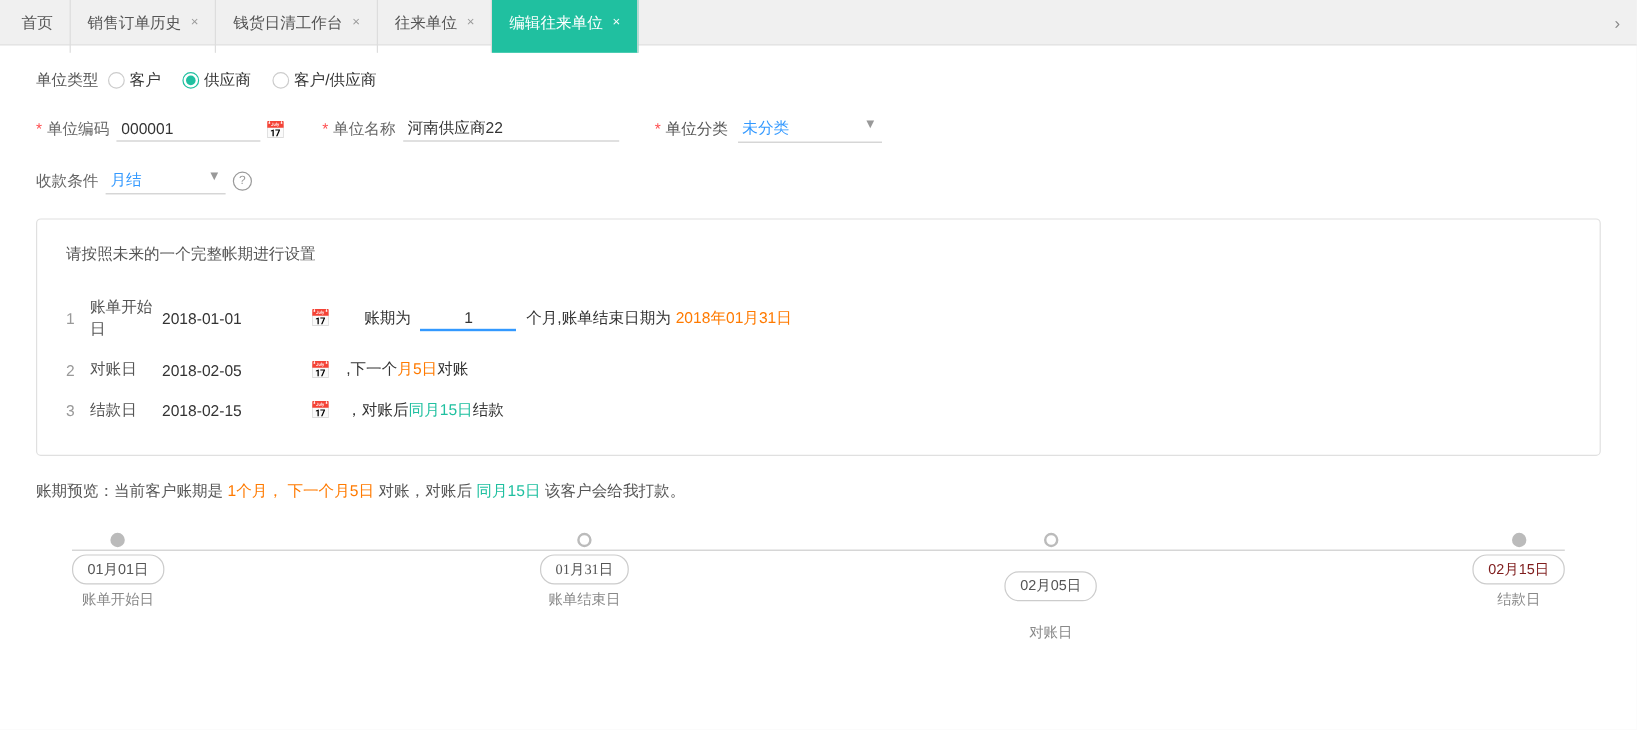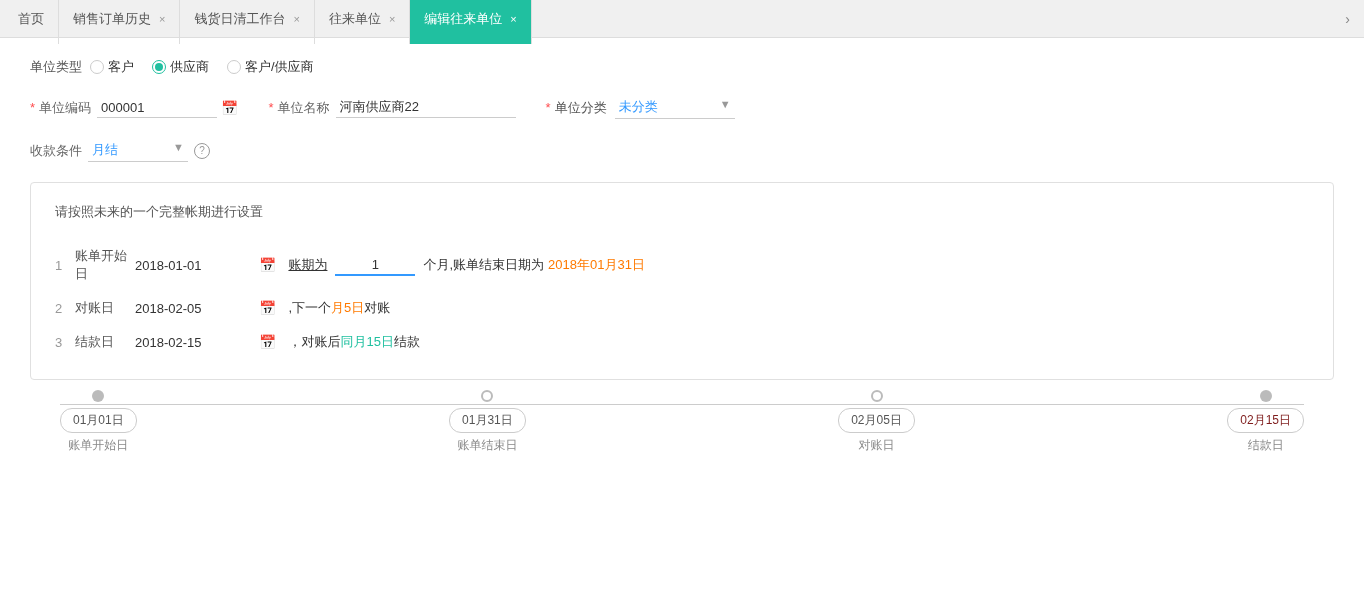--- a/index.html
+++ b/index.html
@@ -170,21 +170,21 @@
   </div>
 
   <div class="period-box">
     <div class="period-title">请按照未来的一个完整帐期进行设置</div>
 
     <div class="period-row">
       <span class="period-num">1</span>
       <span class="period-row-label">账单开始日</span>
       <span class="period-date">2018-01-01</span>
       <span class="icon-calendar">📅</span>
-      <span style="margin-left:12px;text-decoration:underline;">账期为</span>
+      <span style="margin-left:27px;">账期为</span>
       <input class="period-months-input" type="text" style="margin: 0px 8px;" value="1">
       <span>个月,账单结束日期为</span>
       <span class="highlight-orange" style="margin-left:4px;">2018年01月31日</span>
     </div>
 
     <div class="period-row">
       <span class="period-num">2</span>
       <span class="period-row-label">对账日</span>
       <span class="period-date">2018-02-05</span>
       <span class="icon-calendar">📅</span>
@@ -198,42 +198,50 @@
       <span class="period-row-label">结款日</span>
       <span class="period-date">2018-02-15</span>
       <span class="icon-calendar">📅</span>
       <span style="margin-left:12px;">，对账后</span>
       <span class="highlight-teal">同月15日</span>
       <span>结款</span>
     </div>
 
   </div>
 
+  <div class="preview-text">
+    <span>账期预览：当前客户账期是</span>
+    <span class="highlight-orange">1个月，</span>
+    <span class="highlight-orange">下一个月5日</span>
+    <span>对账，对账后</span>
+    <span class="highlight-teal">同月15日</span>
+    <span>该客户会给我打款。</span>
+  </div>
 
   <div style="position:relative; padding: 10px 30px 30px 30px;">
     <div style="position:absolute; top: 24px; left: 30px; right: 30px; height: 1px; background: #ccc; z-index:0;"></div>
     <div style="display:flex; justify-content: space-between; align-items: flex-start; position:relative; z-index:1;">
 
       <div style="display:flex;flex-direction:column;align-items:center;">
         <div style="width:12px;height:12px;border-radius:50%;background:#bbb;margin-bottom:6px;"></div>
         <div style="border:1px solid #ccc;border-radius:12px;padding:3px 12px;font-size:12px;color:#555;background:#fff;margin-bottom:4px;">
           <span>01月01日</span>
         </div>
         <span style="font-size:12px;color:#888;">账单开始日</span>
       </div>
 
       <div style="display:flex;flex-direction:column;align-items:center;">
         <div style="width:12px;height:12px;border-radius:50%;background:#fff;border:2px solid #bbb;margin-bottom:6px;"></div>
-        <div style="border:1px solid #ccc;border-radius:12px;padding:3px 12px;font-size:12px;color:#555;background:#fff;margin-bottom:4px;">
+        <div style="border:1px solid #ccc;border-radius:12px;padding:3px 12px;font-size:12px;color:#555;background:#fff;margin-bottom:4px;font-family:Liberation Serif, serif;">
           <span>01月31日</span>
         </div>
         <span style="font-size:12px;color:#888;">账单结束日</span>
       </div>
 
-      <div style="display:flex;flex-direction:column;align-items:center;">
+      <div style="display:flex;flex-direction:column;align-items:center;gap:14px;">
         <div style="width:12px;height:12px;border-radius:50%;background:#fff;border:2px solid #bbb;margin-bottom:6px;"></div>
         <div style="border:1px solid #ccc;border-radius:12px;padding:3px 12px;font-size:12px;color:#555;background:#fff;margin-bottom:4px;">
           <span>02月05日</span>
         </div>
         <span style="font-size:12px;color:#888;">对账日</span>
       </div>
 
       <div style="display:flex;flex-direction:column;align-items:center;">
         <div style="width:12px;height:12px;border-radius:50%;background:#bbb;margin-bottom:6px;"></div>
         <div style="border:1px solid #ccc;border-radius:12px;padding:3px 12px;font-size:12px;color:#7f1d1d;background:#fff;margin-bottom:4px;">

